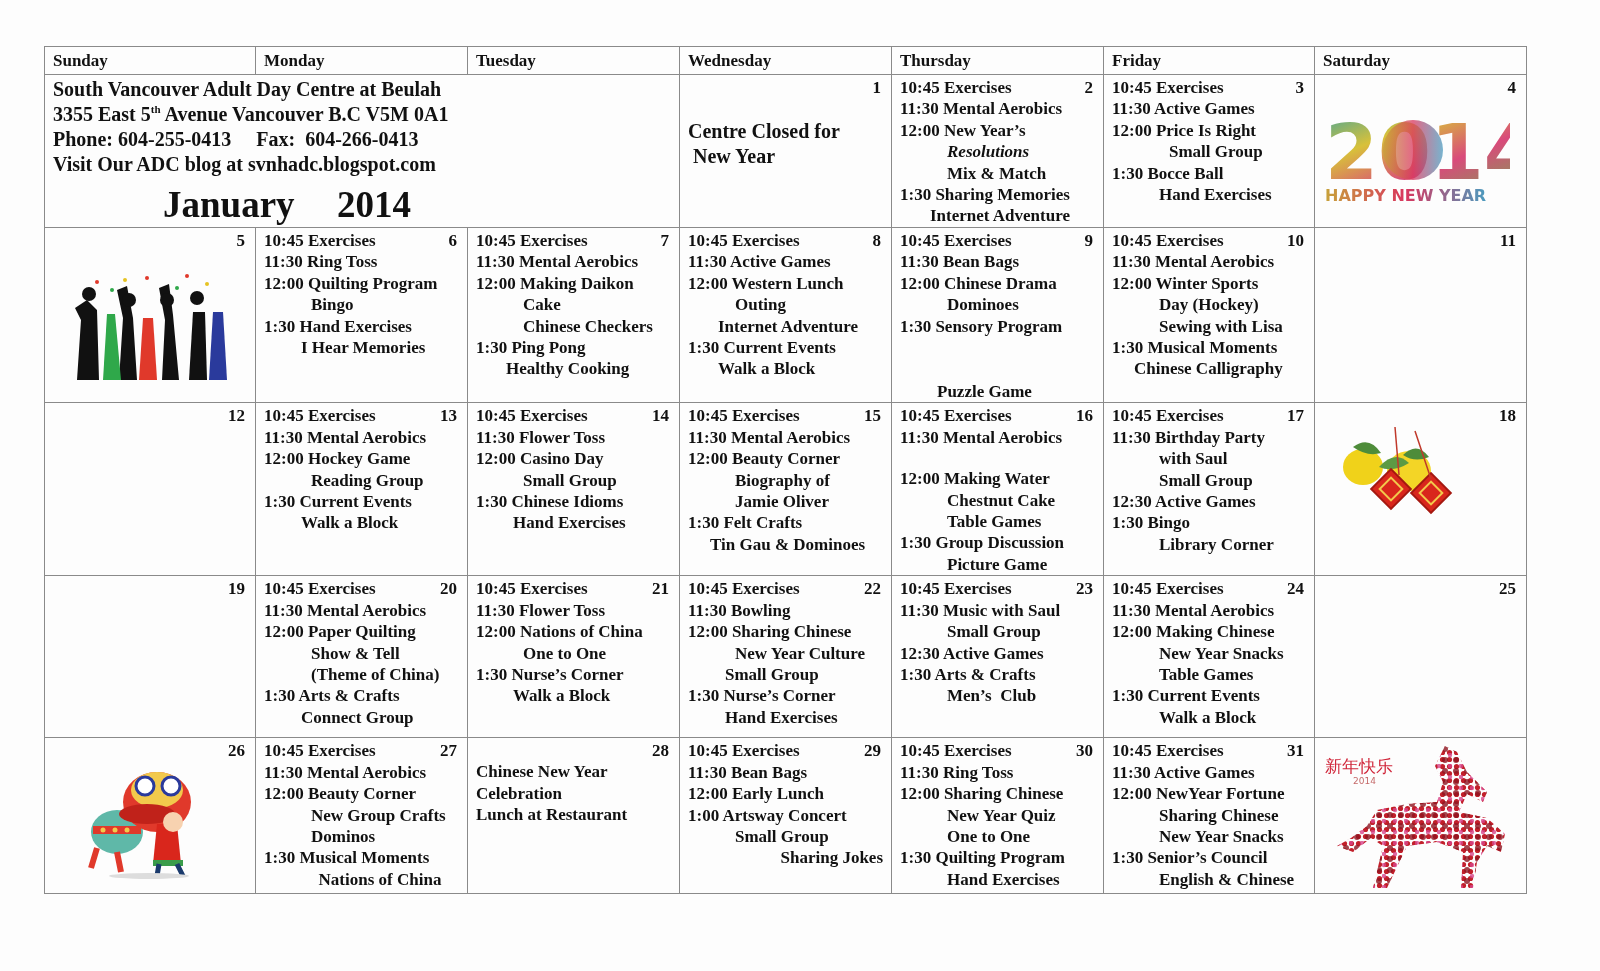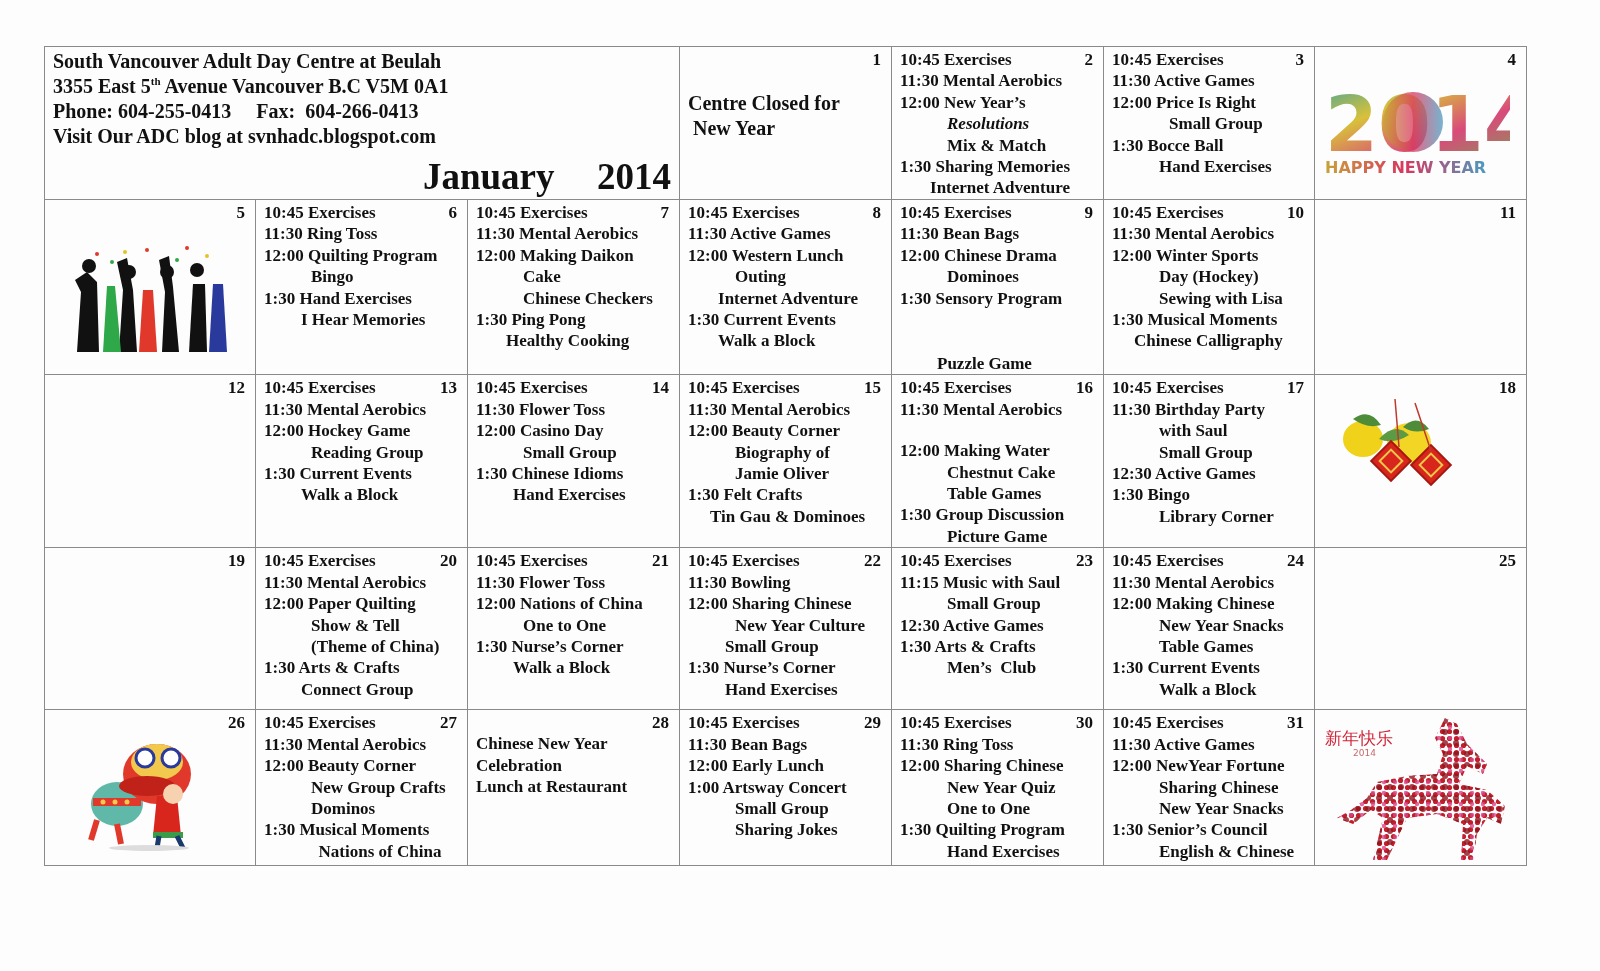--- a/index.html
+++ b/index.html
@@ -10,40 +10,49 @@
   .cal th { height:27px; text-align:left; font-weight:bold; font-size:17px; padding-left:8px; line-height:27px; }
   .cell { padding:2px 8px 0 8px; font-weight:bold; font-size:17px; line-height:21.4px; white-space:nowrap; }
   .daynum { position:absolute; right:10px; top:2px; font-weight:bold; font-size:17px; line-height:21.4px; }
   .line { display:block; }
   .ind1 { padding-left:47px; }
   .ind2 { padding-left:37px; }
   .ind3 { padding-left:30px; }
   .ind4 { padding-left:22px; }
   .ind5 { padding-left:57px; }
   .info { padding:2px 8px; font-weight:bold; font-size:20px; line-height:25px; white-space:nowrap; }
-  .month { font-size:37px; font-weight:bold; text-align:right; padding-left:110px; margin-top:8px; line-height:40px; word-spacing:12px; }
+  .month { font-size:37px; font-weight:bold; text-align:left; padding-left:110px; margin-top:8px; line-height:40px; word-spacing:12px; }
   .closed { font-size:20px; font-weight:bold; line-height:25px; padding:44px 8px 0 8px; white-space:nowrap; }
   .cny { font-size:17px; font-weight:bold; line-height:21.4px; padding:23px 8px 0 8px; }
   .art { position:absolute; }
   sup { font-size:11px; vertical-align:super; line-height:0; }
 </style>
 </head>
 <body>
 
 <table class="cal">
   <colgroup>
     <col style="width:211px">
       <col style="width:212px">
       <col style="width:212px">
       <col style="width:212px">
       <col style="width:212px">
       <col style="width:211px">
       <col style="width:212px">
   </colgroup>
   <tbody>
+      <tr>
+    <th>Sunday</th>
+    <th>Monday</th>
+    <th>Tuesday</th>
+    <th>Wednesday</th>
+    <th>Thursday</th>
+    <th>Friday</th>
+    <th>Saturday</th>
+  </tr>
 
   <tr style="height:151px">
     <td colspan="3">
       <div class="info">
         <span class="line">South Vancouver Adult Day Centre at Beulah</span>
         <span class="line"><span>3355 East 5</span><sup>th</sup><span> Avenue Vancouver B.C V5M 0A1</span></span>
         <span class="line" style="white-space:pre">Phone: 604-255-0413     Fax:  604-266-0413</span>
         <span class="line">Visit Our ADC blog at svnhadc.blogspot.com</span>
         <div class="month" style="white-space:pre">January  2014</div>
       </div>
@@ -315,21 +324,21 @@
             <span class="line ind1" style="white-space: pre;">New Year Culture</span>
             <span class="line ind2" style="white-space: pre;">Small Group</span>
             <span class="line " style="white-space: pre;">1:30 Nurse’s Corner</span>
             <span class="line ind2" style="white-space: pre;">Hand Exercises</span>
           </div>
         </td>
     <td>
           <span class="daynum">23</span>
           <div class="cell">
             <span class="line " style="white-space: pre;">10:45 Exercises</span>
-            <span class="line " style="white-space: pre;">11:15 Music with Saul</span>
+            <span class="line " style="white-space: pre;">11:30 Music with Saul</span>
             <span class="line ind1" style="white-space: pre;">Small Group</span>
             <span class="line " style="white-space: pre;">12:30 Active Games</span>
             <span class="line " style="white-space: pre;">1:30 Arts &amp; Crafts</span>
             <span class="line ind1" style="white-space: pre;">Men’s  Club</span>
           </div>
         </td>
     <td>
           <span class="daynum">24</span>
           <div class="cell">
             <span class="line " style="white-space: pre;">10:45 Exercises</span>
@@ -391,21 +400,21 @@
           </div>
         </td>
     <td>
           <span class="daynum">29</span>
           <div class="cell">
             <span class="line " style="white-space: pre;">10:45 Exercises</span>
             <span class="line " style="white-space: pre;">11:30 Bean Bags</span>
             <span class="line " style="white-space: pre;">12:00 Early Lunch</span>
             <span class="line " style="white-space: pre;">1:00 Artsway Concert</span>
             <span class="line ind1" style="white-space: pre;">Small Group</span>
-            <span class="line ind1" style="white-space: pre;">Sharing Jokes</span>
+            <span class="line ind1" style="white-space: pre; text-align: right;">Sharing Jokes</span>
           </div>
         </td>
     <td>
           <span class="daynum">30</span>
           <div class="cell">
             <span class="line " style="white-space: pre;">10:45 Exercises</span>
             <span class="line " style="white-space: pre;">11:30 Ring Toss</span>
             <span class="line " style="white-space: pre;">12:00 Sharing Chinese</span>
             <span class="line ind1" style="white-space: pre;">New Year Quiz</span>
             <span class="line ind1" style="white-space: pre;">One to One</span>

